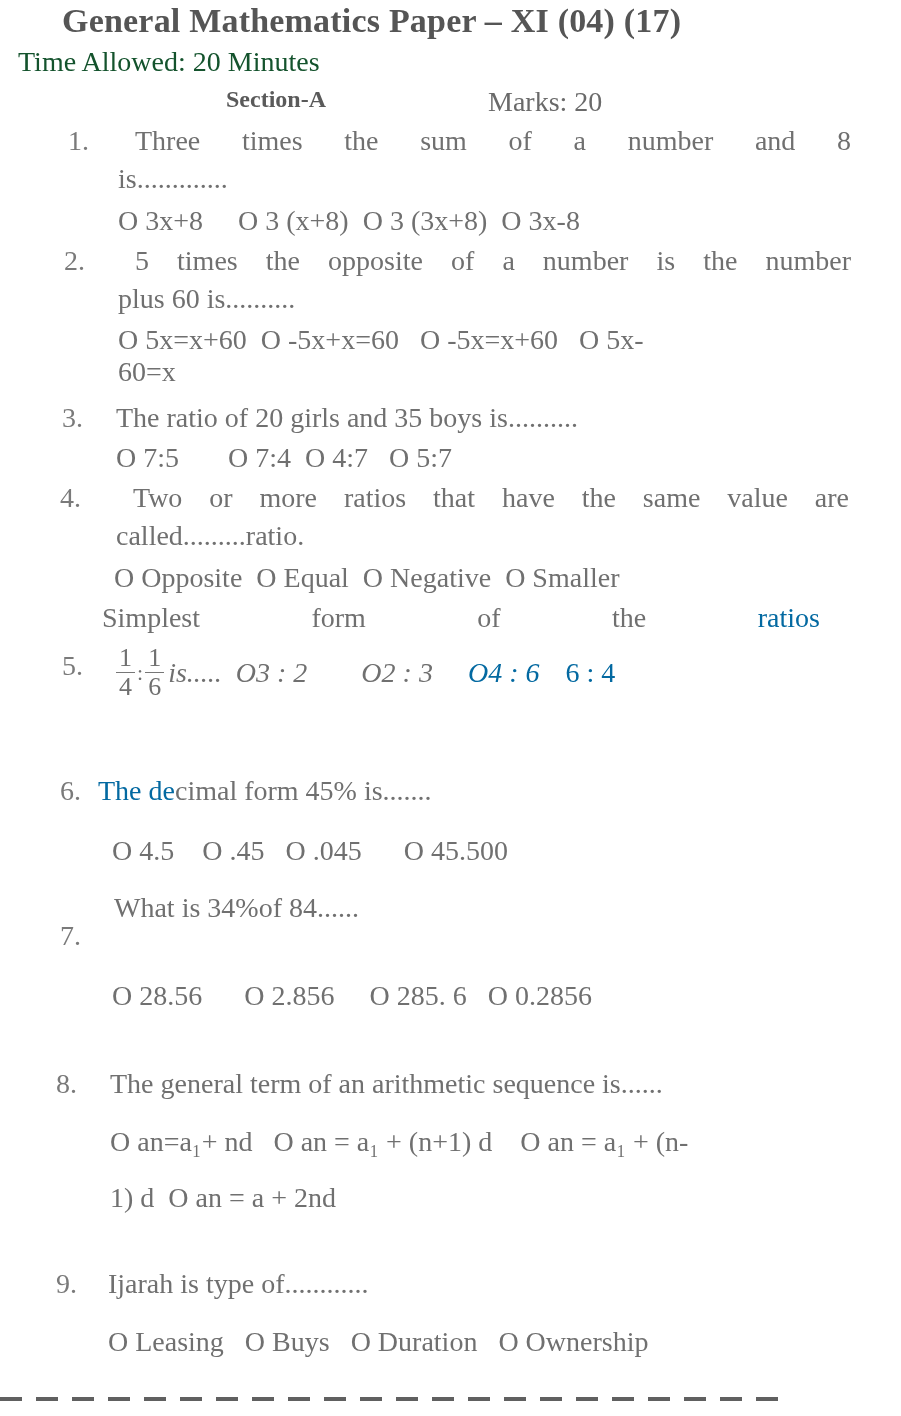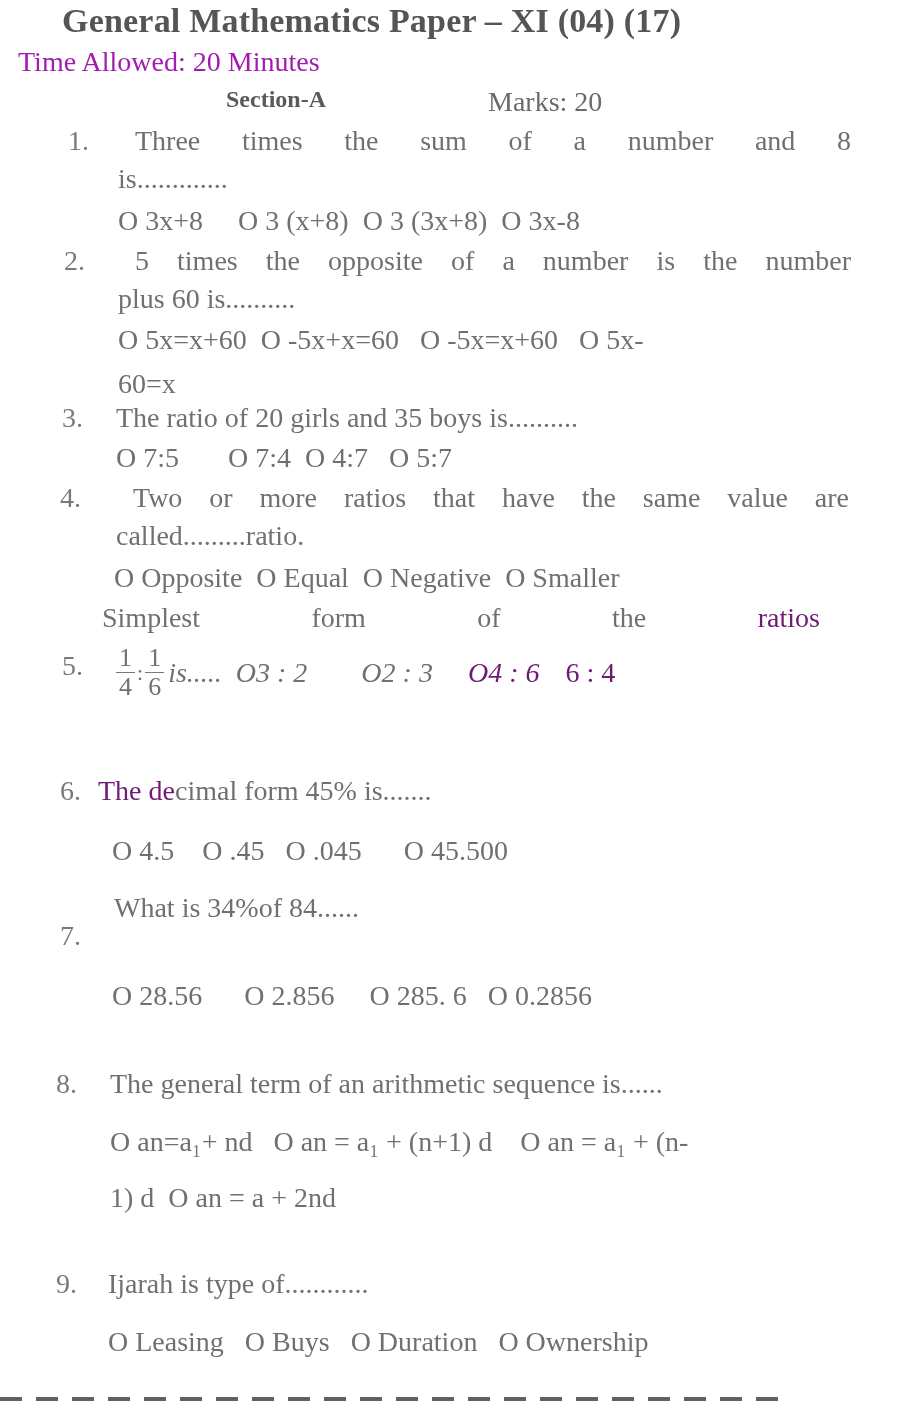--- a/index.html
+++ b/index.html
@@ -6,31 +6,31 @@
   body {
     width: 901px; height: 1416px; position: relative; overflow: hidden;
     font-family: "Liberation Serif", "DejaVu Serif", serif;
     color: #6e6e6e;
   }
   .abs { position: absolute; white-space: nowrap; }
   .title {
     left: 62px; top: 2px; font-size: 34px; font-weight: bold; color: #555;
     letter-spacing: 0.2px;
   }
-  .time { left: 18px; top: 46px; font-size: 28px; color: #a21caf; }
+  .time { left: 18px; top: 46px; font-size: 28px; color: #14532d; }
   .section { left: 226px; top: 86px; font-size: 24px; font-weight: bold; color: #5a5a5a; }
   .marks { left: 488px; top: 86px; font-size: 28px; color: #6a6a6a; }
 
   .qnum { font-size: 28px; color: #7a7a7a; }
   .qtext { font-size: 28px; color: #707070; }
   .opt { font-size: 28px; color: #707070; }
   .just {
     text-align: justify; text-align-last: justify; white-space: normal; margin-left: 17px;
   }
-  .red { color: #701a75; }
+  .red { color: #0369a1; }
   .frac {
     display: inline-block; vertical-align: middle; text-align: center;
     font-size: 26px; line-height: 28px; margin: 0 2px;
   }
   .frac .num { display: block; border-bottom: 1px solid #777; padding: 0 3px; }
   .frac .den { display: block; padding: 0 3px; }
   .ital { font-style: italic; }
   .dashline {
     left: 0; top: 1397px; width: 790px; height: 4px;
     background: repeating-linear-gradient(90deg, #444 0 22px, transparent 22px 36px);
@@ -50,21 +50,21 @@
   <div class="abs qtext just" style="left:118px; top:125px; width:716px;">Three times the sum of a number and 8</div>
   <div class="abs qtext" style="left:118px; top:163px;">is.............</div>
   <div class="abs opt" style="left:118px; top:205px; white-space:pre;">O 3x+8     O 3 (x+8)  O 3 (3x+8)  O 3x-8</div>
 </div>
 
 <div>
   <div class="abs qnum" style="left:64px; top:245px;">2.</div>
   <div class="abs qtext just" style="left:118px; top:245px; width:716px;">5 times the opposite of a number is the number</div>
   <div class="abs qtext" style="left:118px; top:283px;">plus 60 is..........</div>
   <div class="abs opt" style="left:118px; top:324px; white-space:pre;">O 5x=x+60  O -5x+x=60   O -5x=x+60   O 5x-</div>
-  <div class="abs opt" style="left:118px; top:368px;">60=x</div>
+  <div class="abs opt" style="left:118px; top:356px;">60=x</div>
 </div>
 
 <div>
   <div class="abs qnum" style="left:62px; top:402px;">3.</div>
   <div class="abs qtext" style="left:116px; top:402px;">The ratio of 20 girls and 35 boys is..........</div>
   <div class="abs opt" style="left:116px; top:442px; white-space:pre;">O 7:5       O 7:4  O 4:7   O 5:7</div>
 </div>
 
 <div>
   <div class="abs qnum" style="left:60px; top:482px;">4.</div>

